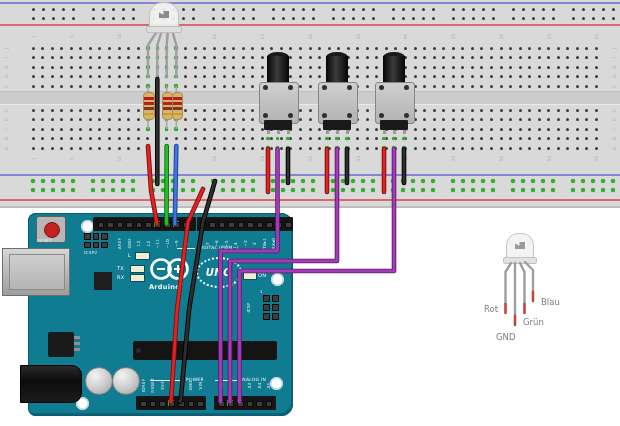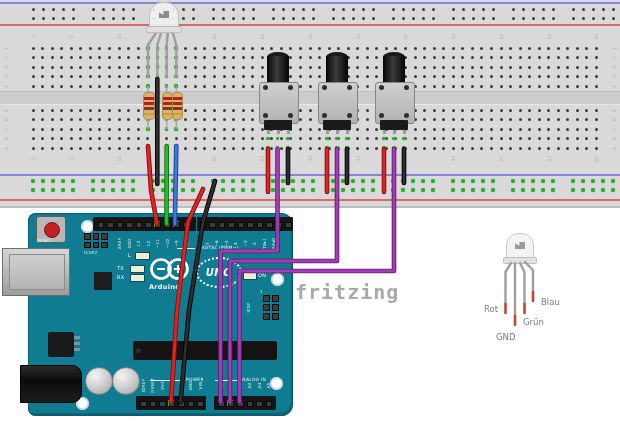--- a/index.html
+++ b/index.html
@@ -1220,21 +1220,20 @@
       <polyline points="347,149 347,183" fill="none" stroke="#000000" stroke-width="4.6" stroke-linejoin="round" stroke-linecap="round"></polyline>
       <polyline points="347,149 347,183" fill="none" stroke="#2e2e2e" stroke-width="2.8" stroke-linejoin="round" stroke-linecap="round"></polyline>
       <polyline points="384,149 384,192" fill="none" stroke="#7a1010" stroke-width="4.6" stroke-linejoin="round" stroke-linecap="round"></polyline>
       <polyline points="384,149 384,192" fill="none" stroke="#e32222" stroke-width="2.8" stroke-linejoin="round" stroke-linecap="round"></polyline>
       <polyline points="394,149 394,271 239.5,271 239.5,402" fill="none" stroke="#5f1f6b" stroke-width="4.6" stroke-linejoin="round" stroke-linecap="round"></polyline>
       <polyline points="394,149 394,271 239.5,271 239.5,402" fill="none" stroke="#a43bb8" stroke-width="2.8" stroke-linejoin="round" stroke-linecap="round"></polyline>
       <polyline points="404,149 404,183" fill="none" stroke="#000000" stroke-width="4.6" stroke-linejoin="round" stroke-linecap="round"></polyline>
       <polyline points="404,149 404,183" fill="none" stroke="#2e2e2e" stroke-width="2.8" stroke-linejoin="round" stroke-linecap="round"></polyline>
     </svg>
 
-  <div id="watermark" class="abs">fritzing</div>
 
   <div class="abs" style="left:506px;top:233px;width:26px;height:25px;border-radius:12px 12px 3px 3px;
               background:rgba(243,243,243,.97);border:1.5px solid #c6c6c6;">
     <div class="abs" style="left:8px;top:8px;width:10px;height:7px;background:#9a9a9a;
                 clip-path:polygon(0 100%,0 20%,45% 55%,45% 0,100% 0,100% 100%);"></div>
   </div>
   <div class="abs" style="left:503px;top:257px;width:32px;height:5px;background:#e2e2e2;border:1px solid #c2c2c2;border-radius:2px;"></div>
   <svg id="legend-svg" width="620" height="426">
     <polyline points="511,263 505.5,272 505.5,304" fill="none" stroke="#9e9e9e" stroke-width="2.4" stroke-linejoin="round" stroke-linecap="round"></polyline>
     <line x1="505.5" y1="304" x2="505.5" y2="313" stroke="#c0463c" stroke-width="2.6" stroke-linecap="round"></line>

